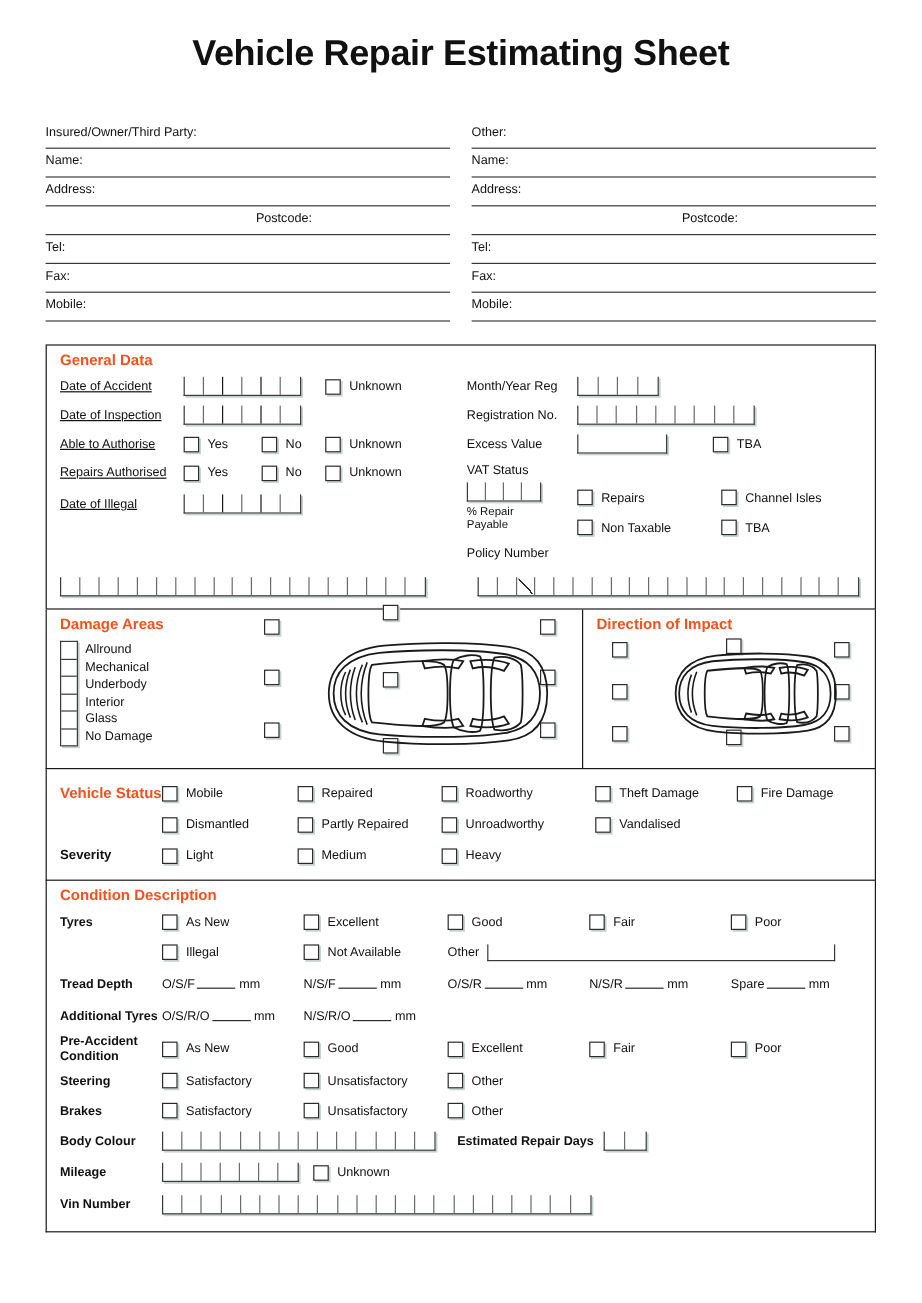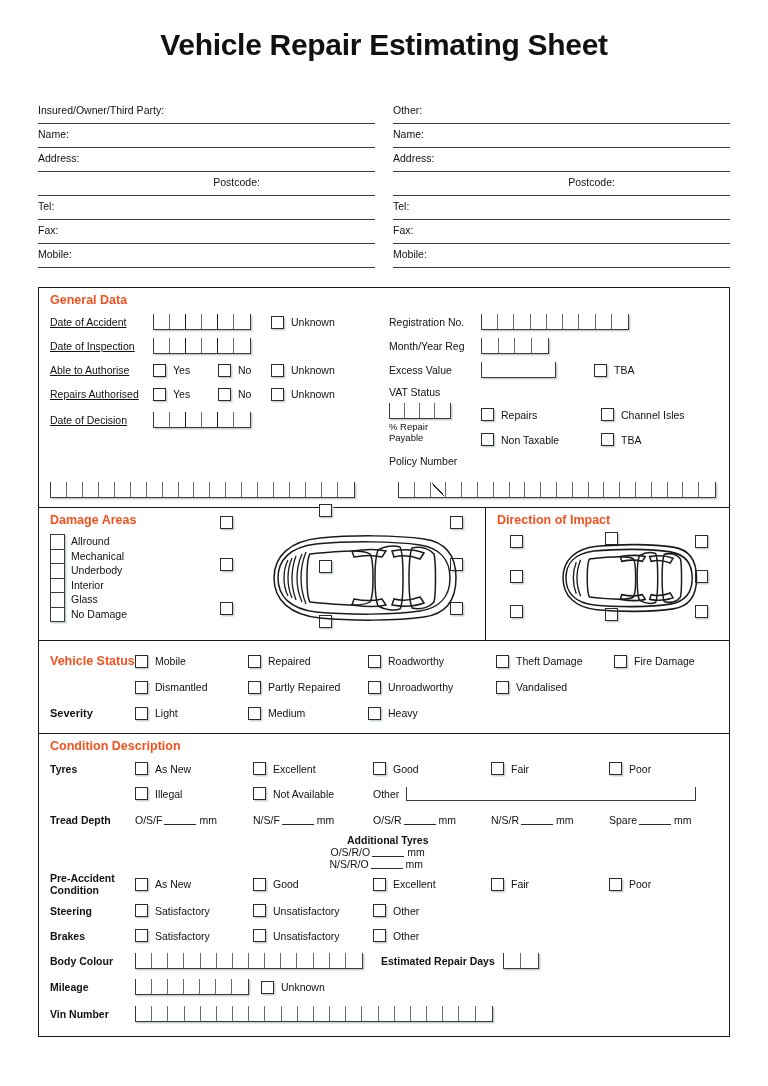--- a/index.html
+++ b/index.html
@@ -328,59 +328,59 @@
             <span class="cb"></span>
             <span>No</span>
           </div>
           <div class="cbwrap">
             <span class="cb"></span>
             <span>Unknown</span>
           </div>
         </div>
 
         <div class="gd-row" style="height:28px;">
-          <div class="lab">Date of Decision</div>
+          <div class="lab">Date of Illegal</div>
           <div class="slot" style="width:118px;">
             <span class="comb" style="width:98px;">
                 <span class="cell" style="width: 16.6667%;"></span>
                 <span class="cell strong" style="width: 16.6667%;"></span>
                 <span class="cell" style="width: 16.6667%;"></span>
                 <span class="cell strong" style="width: 16.6667%;"></span>
                 <span class="cell" style="width: 16.6667%;"></span>
                 <span class="cell" style="width: 16.6667%;"></span>
               </span>
           </div>
         </div>
 
       </div>
 
       <div class="gd-right">
+
+        <div class="gd-row">
+          <div class="lab-r">Month/Year Reg</div>
+          <span class="comb" style="width:68px;">
+              <span class="cell" style="width: 25%;"></span>
+              <span class="cell" style="width: 25%;"></span>
+              <span class="cell" style="width: 25%;"></span>
+              <span class="cell" style="width: 25%;"></span>
+            </span>
+        </div>
 
         <div class="gd-row">
           <div class="lab-r">Registration No.</div>
           <span class="comb" style="width:148px;">
               <span class="cell" style="width: 11.1111%;"></span>
               <span class="cell" style="width: 11.1111%;"></span>
               <span class="cell" style="width: 11.1111%;"></span>
               <span class="cell" style="width: 11.1111%;"></span>
               <span class="cell" style="width: 11.1111%;"></span>
               <span class="cell" style="width: 11.1111%;"></span>
               <span class="cell" style="width: 11.1111%;"></span>
               <span class="cell" style="width: 11.1111%;"></span>
               <span class="cell" style="width: 11.1111%;"></span>
-            </span>
-        </div>
-
-        <div class="gd-row">
-          <div class="lab-r">Month/Year Reg</div>
-          <span class="comb" style="width:68px;">
-              <span class="cell" style="width: 25%;"></span>
-              <span class="cell" style="width: 25%;"></span>
-              <span class="cell" style="width: 25%;"></span>
-              <span class="cell" style="width: 25%;"></span>
             </span>
         </div>
 
         <div class="gd-row">
           <div class="lab-r">Excess Value</div>
           <span class="openbox" style="width:75px;"></span>
           <div class="cbwrap" style="margin-left:38px;">
             <span class="cb"></span>
             <span>TBA</span>
           </div>
@@ -691,21 +691,21 @@
           <span>O/S/R</span><span class="ul"></span><span>mm</span>
         </div>
         <div class="tread cd-c4">
           <span>N/S/R</span><span class="ul"></span><span>mm</span>
         </div>
         <div class="tread">
           <span>Spare</span><span class="ul"></span><span>mm</span>
         </div>
       </div>
 
-      <div class="cd-row" style="min-height:26px;flex-direction:column;">
+      <div class="cd-row" style="min-height:26px;">
         <div class="lead">Additional Tyres</div>
         <div class="tread cd-c1">
           <span>O/S/R/O</span><span class="ul"></span><span>mm</span>
         </div>
         <div class="tread cd-c2">
           <span>N/S/R/O</span><span class="ul"></span><span>mm</span>
         </div>
       </div>
 
       <div class="cd-row" style="min-height:28px;">

